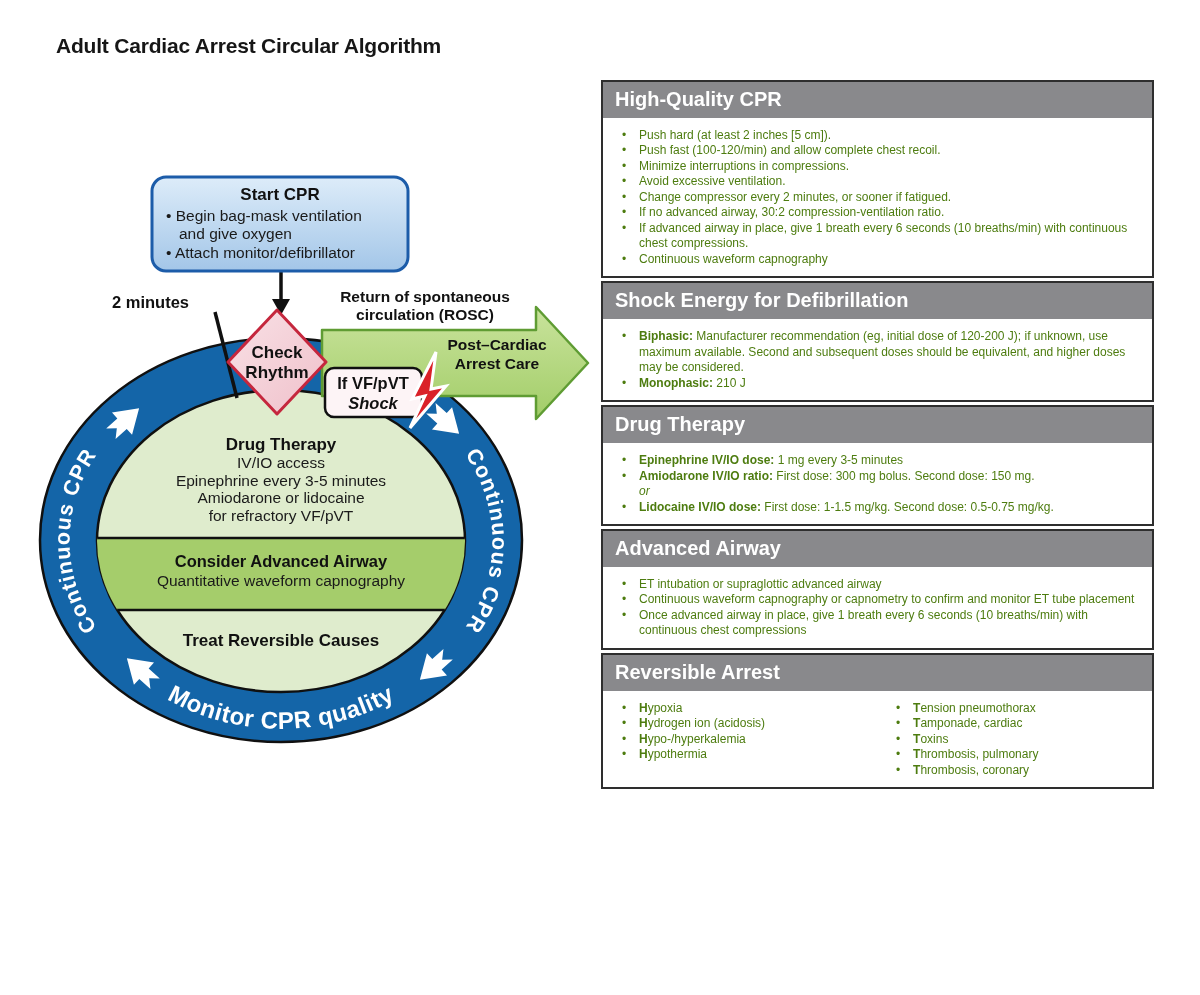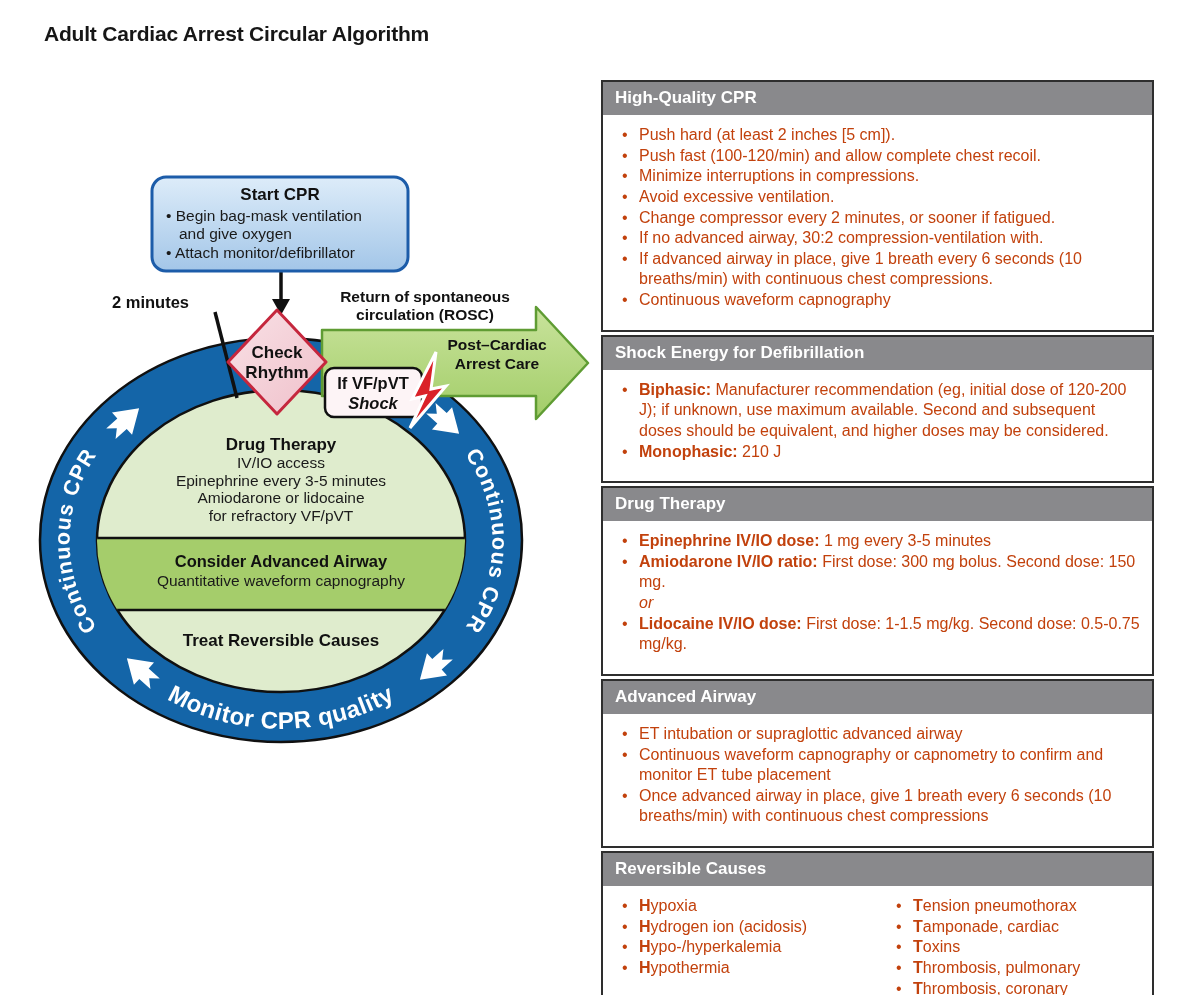--- a/index.html
+++ b/index.html
@@ -1,28 +1,28 @@
 <!DOCTYPE html>
 <html><head>
 <meta charset="utf-8">
 <style>
   html,body{margin:0;padding:0;background:#fff;}
   body{width:1200px;height:995px;position:relative;overflow:hidden;
        font-family:"Liberation Sans",sans-serif;color:#111;}
   main{position:absolute;inset:0;}
-  .page-title{position:absolute;left:40px;top:18px;margin:4px;
+  .page-title{position:absolute;left:40px;top:18px;margin:16px;
       font-size:21px;font-weight:700;letter-spacing:-0.2px;color:#161616;}
   .copyright{position:absolute;left:40px;top:958px;font-size:13.5px;color:#2b2b2b;margin-top:36px;}
 
   
   .panel-col{position:absolute;left:601px;top:80px;width:553px;}
   .panel{border:2px solid #2e2e2e;margin:0 0 3px 0;background:#fff;}
-  .panel-header{background:#89898c;color:#fff;font-weight:700;font-size:17px;
+  .panel-header{background:#89898c;color:#fff;font-weight:700;font-size:20px;
       padding:6px 12px 7px 12px;border-bottom:2px solid #fff;letter-spacing:0;}
-  .panel-body{padding:8px 12px 19px 10px;font-size:16px;line-height:1.29;color:#c2410c;}
+  .panel-body{padding:8px 12px 9px 10px;font-size:12px;line-height:1.29;color:#4d7c0f;}
   ul.bullets{list-style:none;margin:0;padding:0;}
   li.bullet{position:relative;padding-left:26px;}
   li.bullet::before{content:"\2022";position:absolute;left:9px;top:0;}
   li.bullet.no-marker::before{content:"";}
   li.bullet.sub{padding-left:46px;}
   li.bullet.italic{font-style:italic;}
   .two-col{display:flex;}
   .two-col ul:first-child{width:52%;}
   .two-col ul:last-child{width:48%;}
   li.bullet b{font-weight:700;}
@@ -127,21 +127,21 @@
   <div class="panel-col">
       <section class="panel">
         <div class="panel-header">High-Quality CPR</div>
         <div class="panel-body">
           <ul class="bullets">
             <li class="bullet"><span>Push hard (at least 2 inches [5 cm]).</span></li>
             <li class="bullet"><span>Push fast (100-120/min) and allow complete chest recoil.</span></li>
             <li class="bullet"><span>Minimize interruptions in compressions.</span></li>
             <li class="bullet"><span>Avoid excessive ventilation.</span></li>
             <li class="bullet"><span>Change compressor every 2 minutes, or sooner if fatigued.</span></li>
-            <li class="bullet"><span>If no advanced airway, 30:2 compression-ventilation with.</span></li>
+            <li class="bullet"><span>If no advanced airway, 30:2 compression-ventilation ratio.</span></li>
             <li class="bullet"><span>If advanced airway in place, give 1 breath every 6 seconds (10 breaths/min) with continuous chest compressions.</span></li>
             <li class="bullet"><span>Continuous waveform capnography</span></li>
           </ul>
         </div>
       </section>
       <section class="panel">
         <div class="panel-header">Shock Energy for Defibrillation</div>
         <div class="panel-body">
           <ul class="bullets">
             <li class="bullet"><b>Biphasic:</b><span> Manufacturer recommendation (eg, initial dose of 120-200 J); if unknown, use maximum available. Second and subsequent doses should be equivalent, and higher doses may be considered.</span></li>
@@ -164,21 +164,21 @@
         <div class="panel-header">Advanced Airway</div>
         <div class="panel-body">
           <ul class="bullets">
             <li class="bullet"><span>ET intubation or supraglottic advanced airway</span></li>
             <li class="bullet"><span>Continuous waveform capnography or capnometry to confirm and monitor ET tube placement</span></li>
             <li class="bullet"><span>Once advanced airway in place, give 1 breath every 6 seconds (10 breaths/min) with continuous chest compressions</span></li>
           </ul>
         </div>
       </section>
       <section class="panel">
-        <div class="panel-header">Reversible Causes</div>
+        <div class="panel-header">Reversible Arrest</div>
         <div class="panel-body two-col">
           <ul class="bullets">
             <li class="bullet"><b>H</b><span>ypoxia</span></li>
             <li class="bullet"><b>H</b><span>ydrogen ion (acidosis)</span></li>
             <li class="bullet"><b>H</b><span>ypo-/hyperkalemia</span></li>
             <li class="bullet"><b>H</b><span>ypothermia</span></li>
           </ul>
           <ul class="bullets">
             <li class="bullet"><b>T</b><span>ension pneumothorax</span></li>
             <li class="bullet"><b>T</b><span>amponade, cardiac</span></li>

